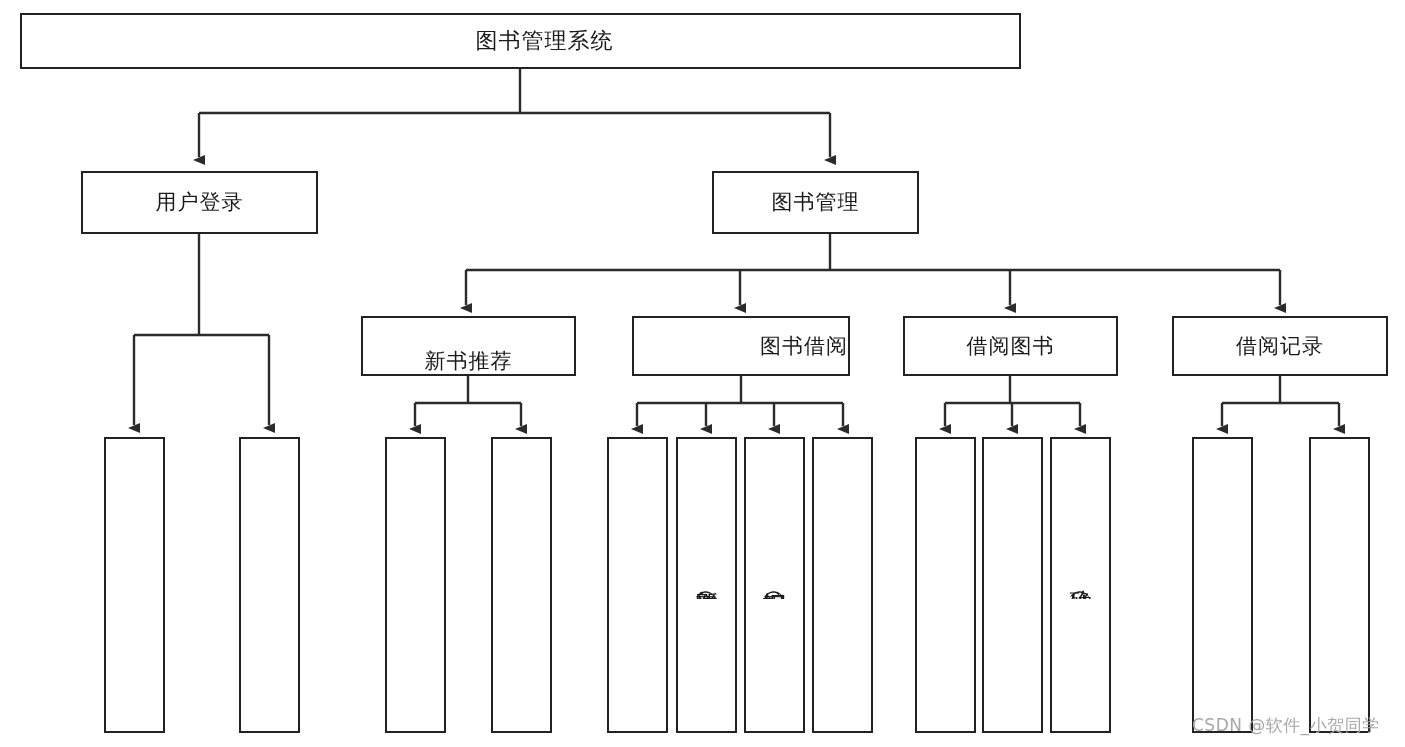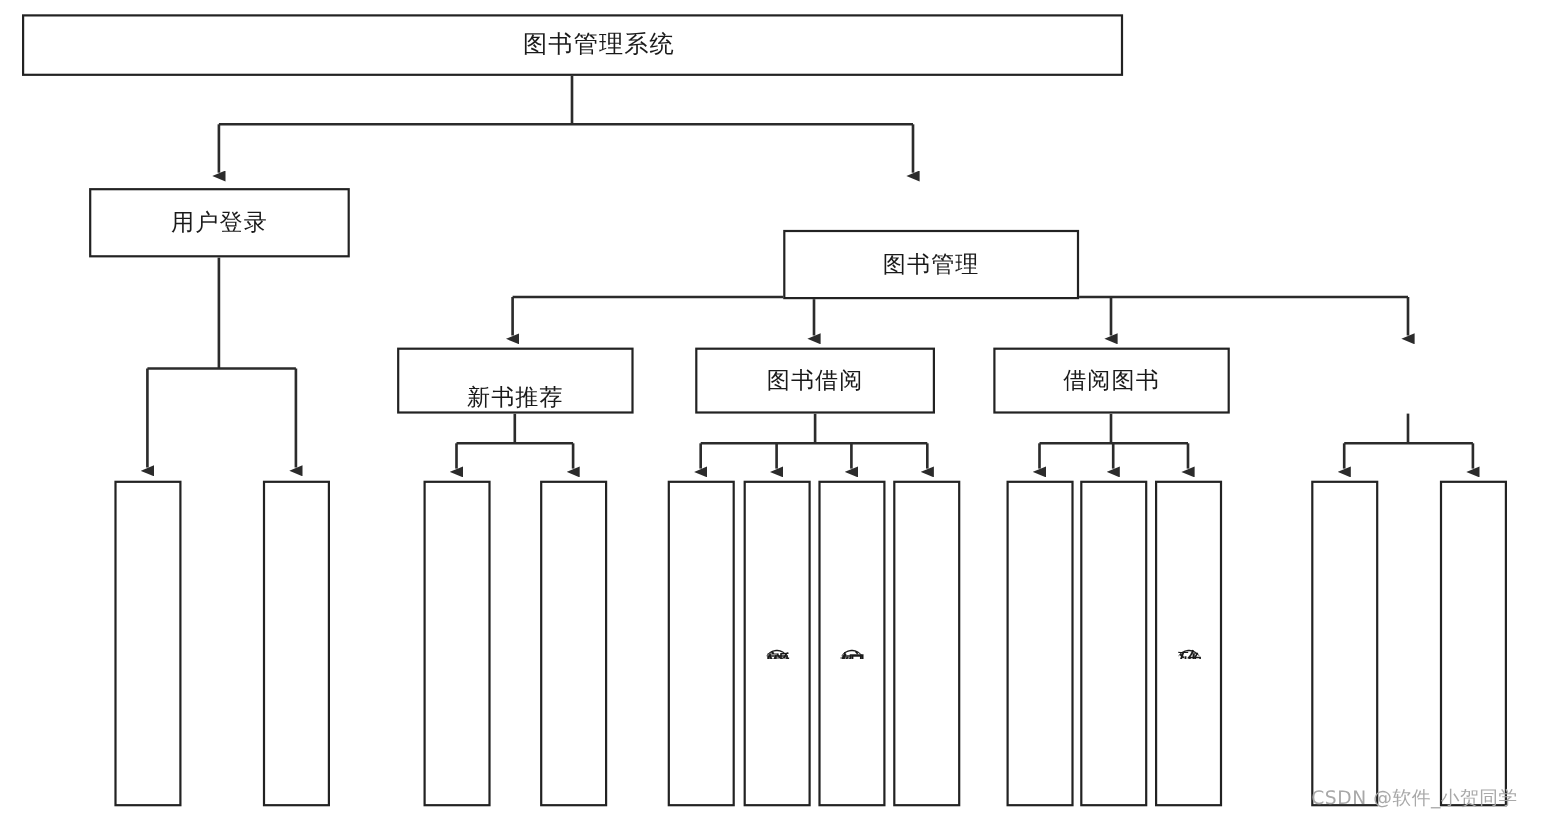--- a/index.html
+++ b/index.html
@@ -128,33 +128,36 @@
     </g>
   </svg>
 
   <div class="node h root" style="left:20px; top:13px; width:1001px; height:56px;padding-left:48px;">
     <span class="lbl">图书管理系统</span>
   </div>
 
   <div class="node h" style="left:81px; top:171px; width:237px; height:63px;">
     <span class="lbl">用户登录</span>
   </div>
-  <div class="node h" style="left:712px; top:171px; width:269px; height:63px;margin-top:38px;">
+  <div class="node h" style="left:712px; top:171px; width:207px; height:63px;">
     <span class="lbl">图书管理</span>
   </div>
 
   <div class="node h" style="left:361px; top:316px; width:215px; height:60px;align-items:flex-end;">
     <span class="lbl">新书推荐</span>
   </div>
-  <div class="node h" style="left:632px; top:316px; width:218px; height:60px;">
+  <div class="node h" style="left:632px; top:316px; width:218px; height:60px;justify-content:flex-end;">
     <span class="lbl">图书借阅</span>
   </div>
   <div class="node h" style="left:903px; top:316px; width:215px; height:60px;">
     <span class="lbl">借阅图书</span>
   </div>
+  <div class="node h" style="left:1172px; top:316px; width:216px; height:60px;">
+    <span class="lbl">借阅记录</span>
+  </div>
 
   <div class="node v" style="left:104px; top:437px; width:61px; height:296px;">
     <span class="lbl">用户登录</span>
   </div>
   <div class="node v" style="left:239px; top:437px; width:61px; height:296px;">
     <span class="lbl">注销登录</span>
   </div>
 
   <div class="node v" style="left:385px; top:437px; width:61px; height:296px;">
     <span class="lbl">查询图书</span>

